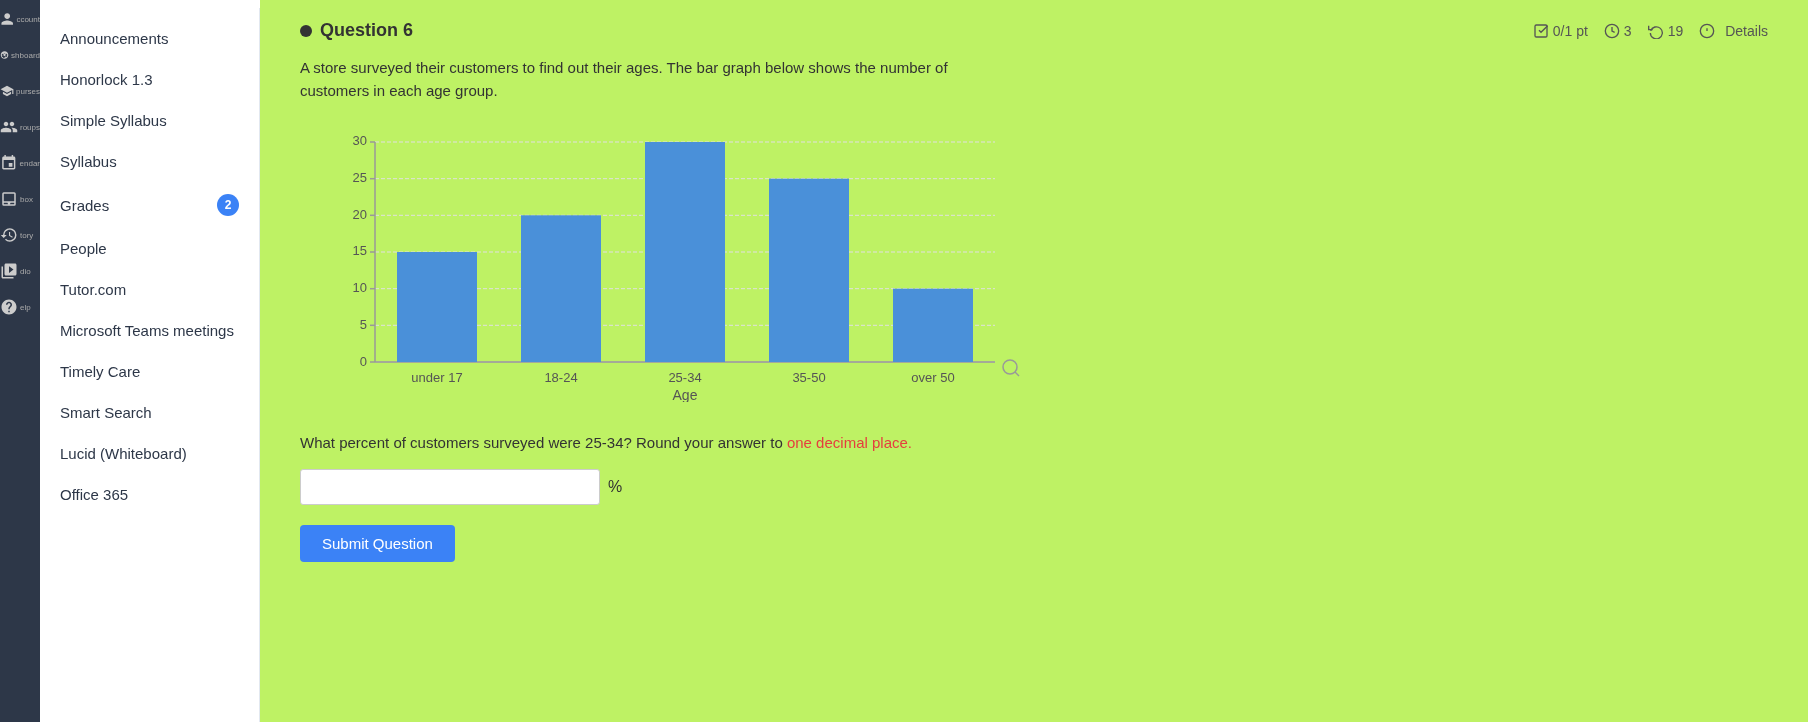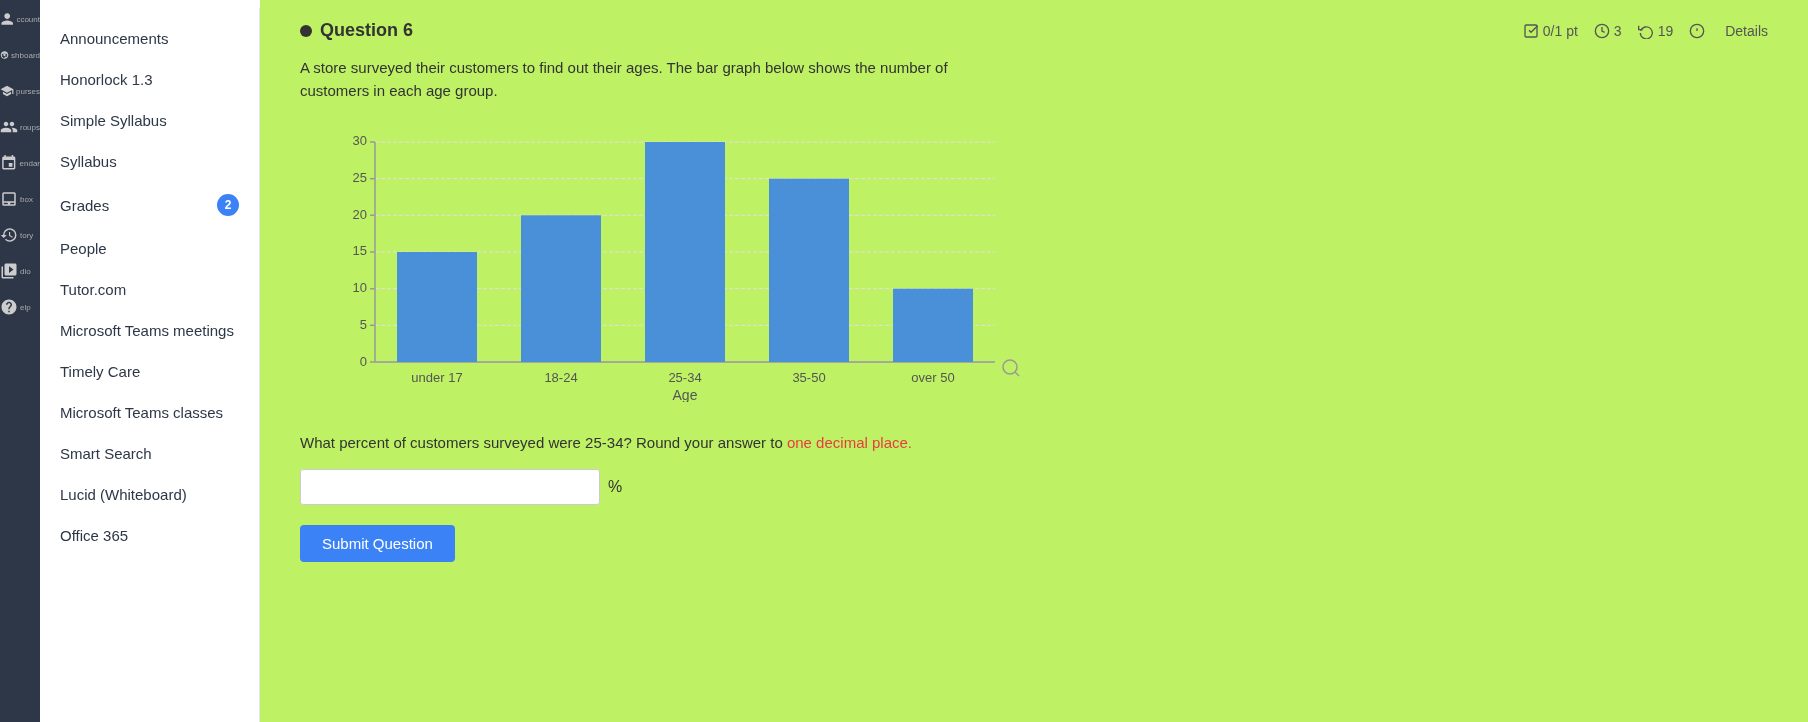--- a/index.html
+++ b/index.html
@@ -256,23 +256,20 @@
     <span>People</span>
   </div>
   <div class="nav-item">
     <span>Tutor.com</span>
   </div>
   <div class="nav-item">
     <span>Microsoft Teams meetings</span>
   </div>
   <div class="nav-item">
     <span>Timely Care</span>
-  </div>
-  <div class="nav-item">
-    <span>Microsoft Teams classes</span>
   </div>
   <div class="nav-item">
     <span>Smart Search</span>
   </div>
   <div class="nav-item">
     <span>Lucid (Whiteboard)</span>
   </div>
   <div class="nav-item">
     <span>Office 365</span>
   </div>
@@ -300,21 +297,21 @@
           </svg>
         <span>3</span>
       </span>
       <span>
         <svg width="16" height="16" viewBox="0 0 24 24" fill="none" stroke="#555" stroke-width="2">
             <polyline points="1 4 1 10 7 10"></polyline>
             <path d="M3.51 15a9 9 0 1 0 .49-3.2"></path>
           </svg>
         <span>19</span>
       </span>
-      <span style="color:#555; cursor:pointer; display:flex; align-items:center; gap:20px;">
+      <span style="color:#555; cursor:pointer; display:flex; align-items:center; gap:10px;">
         <svg width="16" height="16" viewBox="0 0 24 24" fill="none" stroke="#555" stroke-width="2">
             <circle cx="12" cy="12" r="10"></circle>
             <line x1="12" y1="8" x2="12" y2="12"></line>
             <line x1="12" y1="16" x2="12.01" y2="16"></line>
           </svg>
         <span>Details</span>
       </span>
     </div>
   </div>
 

